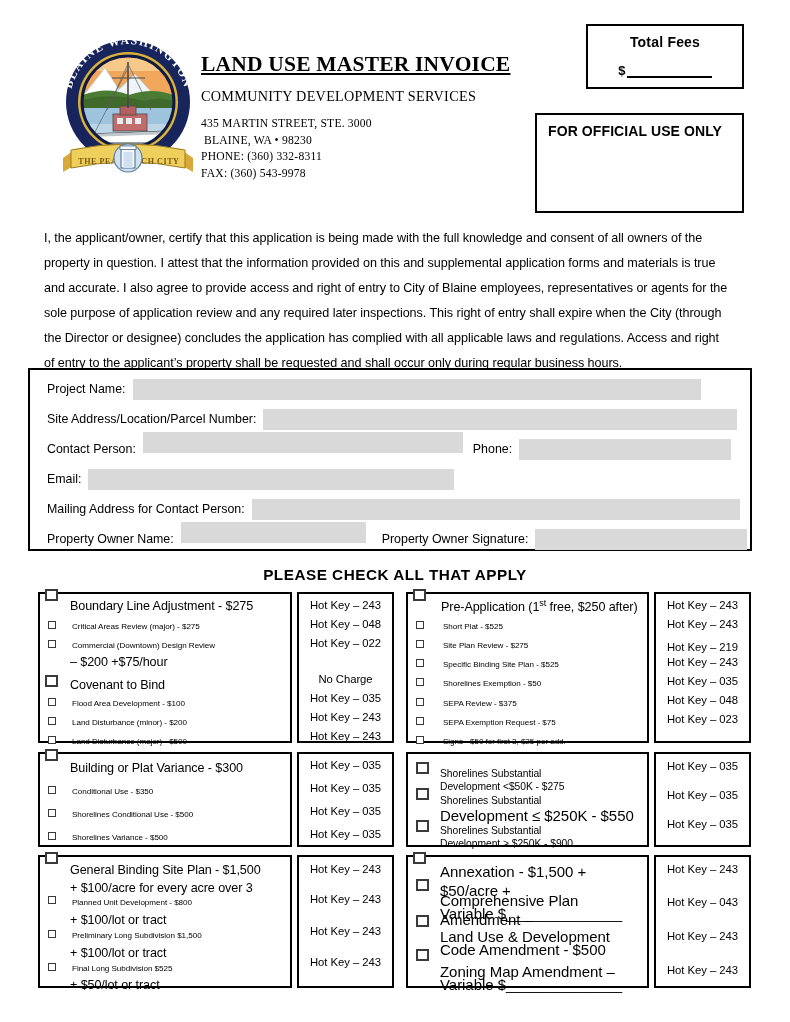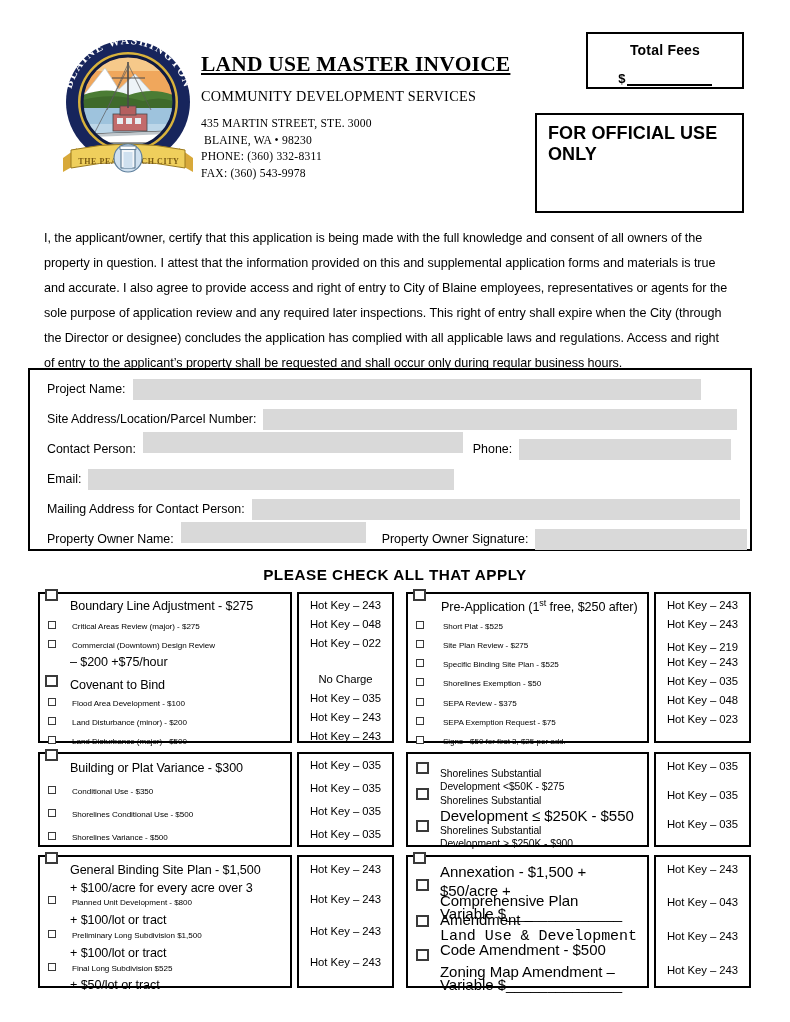--- a/index.html
+++ b/index.html
@@ -62,22 +62,22 @@
     font-size: 11.6px;
     letter-spacing: 0.2px;
     line-height: 16.5px;
     white-space: nowrap;
   }
   .addr-line.indent { padding-left: 3px; }
 
   
   .total-fees-box {
     position: absolute;
-    left: 586px; top: 32px;
-    width: 158px; height: 57px;
+    left: 586px; top: 24px;
+    width: 158px; height: 65px;
     border: 2px solid #000;
     box-sizing: border-box;
   }
   .total-fees-label {
     text-align: center;
     font-size: 14px;
     font-weight: bold;
     margin-top: 8px;
     letter-spacing: 0.2px;
   }
@@ -98,21 +98,21 @@
   }
 
   .official-box {
     position: absolute;
     left: 535px; top: 113px;
     width: 209px; height: 100px;
     border: 2px solid #000;
     box-sizing: border-box;
   }
   .official-label {
-    font-size: 18px;
+    font-size: 14px;
     font-weight: bold;
     margin: 8px 0 8px 11px;
     letter-spacing: 0.1px;
   }
 
   
   .cert-para {
     position: absolute;
     left: 44px; top: 226px;
     width: 686px;
@@ -458,21 +458,21 @@
 
     <div class="item-box" style="left:406px; top:855px; width:243px; height:133px;">
       <span class="chk big" style="left:5px;  top:-5px;"></span>
       <span class="chk big" style="left:8px;  top:22px;"></span>
       <span class="chk big" style="left:8px;  top:58px;"></span>
       <span class="chk big" style="left:8px;  top:92px;"></span>
 
       <span class="row-text t-mid2" style="left:32px; top:5px;">Annexation - $1,500 + $50/acre +</span>
       <span class="row-text t-mid2" style="left:32px; top:34px;">Comprehensive Plan Amendment –</span>
       <span class="row-text t-mid2" style="left:32px; top:47px;">Variable $______________</span>
-      <span class="row-text t-mid2" style="left:32px; top:70px;font-family:Liberation Mono, monospace;">Land  Use  &amp;  Development</span>
+      <span class="row-text t-mid2" style="left:32px; top:70px;">Land  Use  &amp;  Development</span>
       <span class="row-text t-mid2" style="left:32px; top:83px;">Code Amendment - $500</span>
       <span class="row-text t-mid2" style="left:32px; top:105px;">Zoning  Map  Amendment  –</span>
       <span class="row-text t-mid2" style="left:32px; top:118px;">Variable $______________</span>
     </div>
     <div class="key-box" style="left:654px; top:855px; width:97px; height:133px;">
       <span class="key-line" style="top:6px;">Hot Key – 243</span>
       <span class="key-line" style="top:39px;">Hot Key – 043</span>
       <span class="key-line" style="top:73px;">Hot Key – 243</span>
       <span class="key-line" style="top:107px;">Hot Key – 243</span>
     </div>

